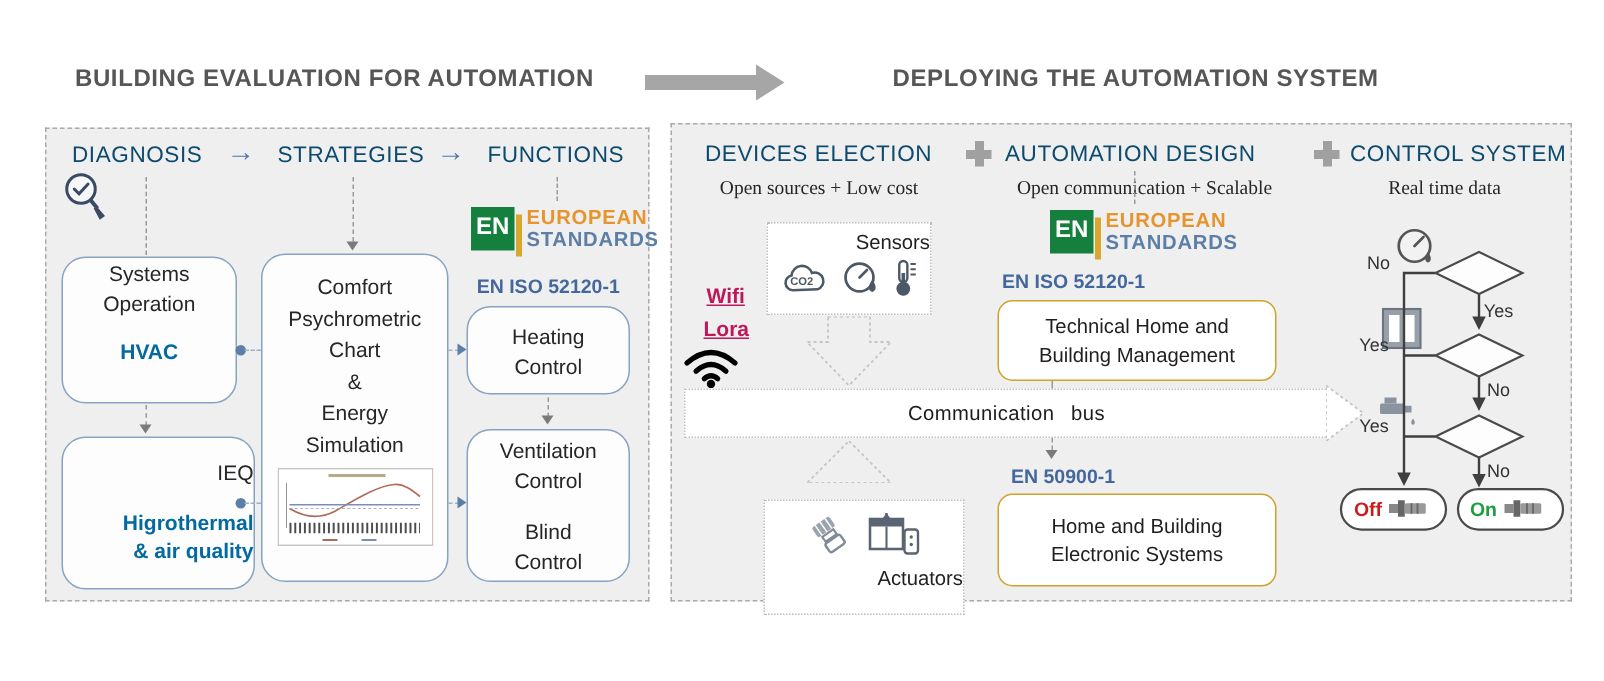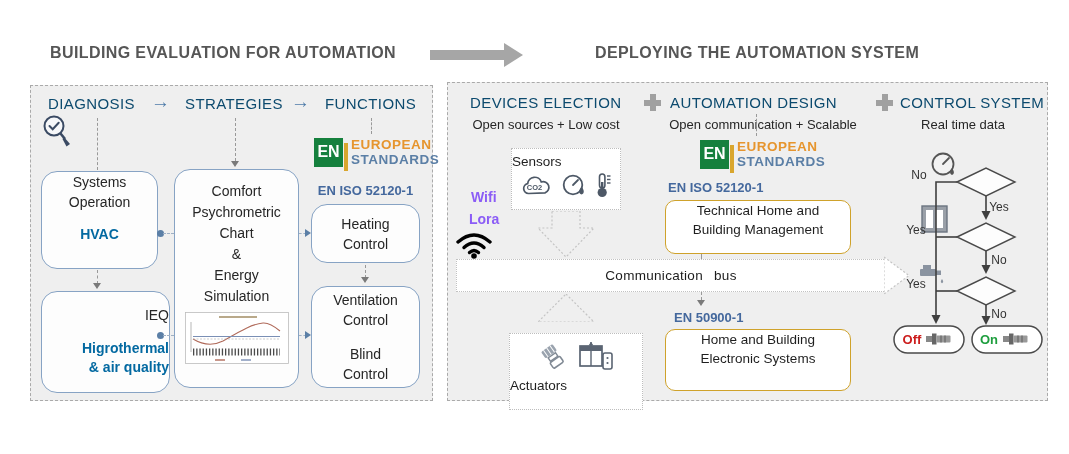--- a/index.html
+++ b/index.html
@@ -18,21 +18,21 @@
            border-left:19px solid #a6a6a6;}
 
   
   .panel{position:absolute;background:#efefef;border:1px dashed #aaaaaa;box-sizing:border-box;}
   .panel-left{left:30px;top:85px;width:403px;height:316px;}
   .panel-right{left:447px;top:82px;width:601px;height:319px;}
 
   
   .col-head{position:absolute;font-size:15px;color:#0c4a6e;letter-spacing:.4px;white-space:nowrap;}
   .head-arrow{position:absolute;font-size:19px;color:#4d7aa8;line-height:14px;}
-  .sub-head{position:absolute;font-size:13px;color:#262626;text-align:center;white-space:nowrap;}
+  .sub-head{position:absolute;font-size:13px;color:#262626;text-align:center;white-space:nowrap;font-family:Liberation Serif, serif;}
 
   .plus-icon{position:absolute;width:17px;height:17px;}
   .plus-icon::before{content:"";position:absolute;left:5.5px;top:0;width:6px;height:17px;background:#a0a0a0;}
   .plus-icon::after{content:"";position:absolute;top:5.5px;left:0;width:17px;height:6px;background:#a0a0a0;}
 
   
   .vdash{position:absolute;width:0;border-left:1px dashed #999;}
   .hdash{position:absolute;height:0;border-top:1px dashed #9fb0c4;}
   .arr-down{position:absolute;width:0;height:0;border-left:4px solid transparent;
             border-right:4px solid transparent;border-top:6px solid #7a7a7a;}
@@ -49,25 +49,25 @@
   
   .eslogo{position:absolute;display:flex;align-items:center;gap:8px;}
   .es-mark{position:relative;width:29px;height:29px;background:#15803d;color:#fff;
            font-weight:bold;font-size:16px;display:flex;align-items:center;justify-content:center;}
   .es-mark::after{content:"";position:absolute;right:-5px;top:5px;width:4px;height:28px;background:#d9a62e;}
   .es-w1{color:#e6952e;font-weight:bold;font-size:13.5px;letter-spacing:.5px;line-height:15px;}
   .es-w2{color:#5b7fa6;font-weight:bold;font-size:13.5px;letter-spacing:.5px;line-height:15px;}
 
   
   .dotbox{position:absolute;box-sizing:border-box;background:#fff;border:1px dotted #bdbdbd;
-          text-align:left;color:#1f1f1f;}
+          text-align:right;color:#1f1f1f;}
   .gbox{position:absolute;box-sizing:border-box;background:#fff;border:1px solid #cfa22b;
         border-radius:10px;color:#1f1f1f;font-size:13.5px;line-height:19px;
-        display:flex;flex-direction:column;justify-content:flex-start;text-align:center;}
-  .wifi-word{position:absolute;font-size:14px;font-weight:bold;color:#8b5cf6;}
+        display:flex;flex-direction:column;justify-content:center;text-align:center;}
+  .wifi-word{position:absolute;font-size:14px;font-weight:bold;color:#be185d;text-decoration:underline;}
   .bus{position:absolute;left:8px;top:176px;width:430px;height:33px;background:#fff;
        border:1px dotted #c2c2c2;box-sizing:border-box;display:flex;align-items:center;
        justify-content:center;font-size:13.5px;color:#1c1c1c;word-spacing:7px;letter-spacing:.3px;}
   .icon-row{display:flex;align-items:center;justify-content:center;gap:6px;}
 </style>
 </head>
 <body>
 
 <div class="canvas">
 

